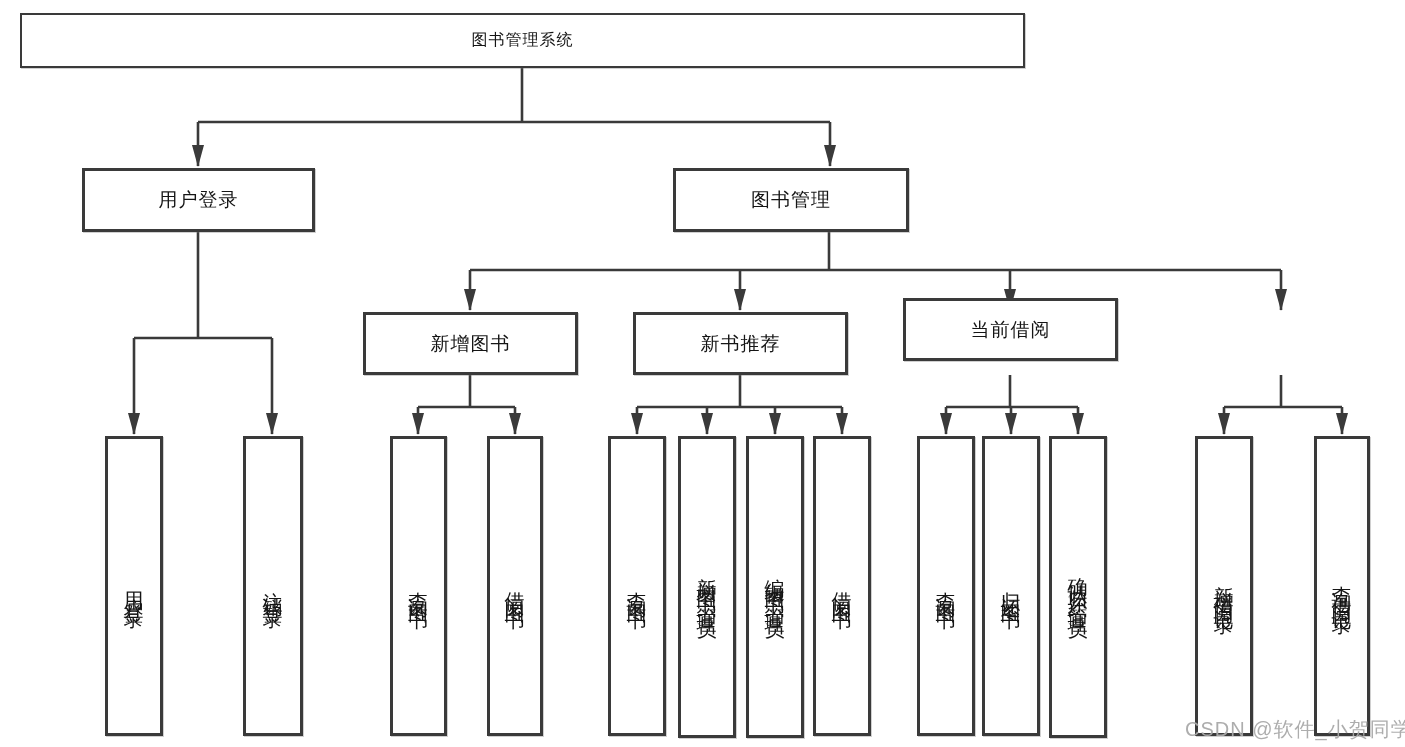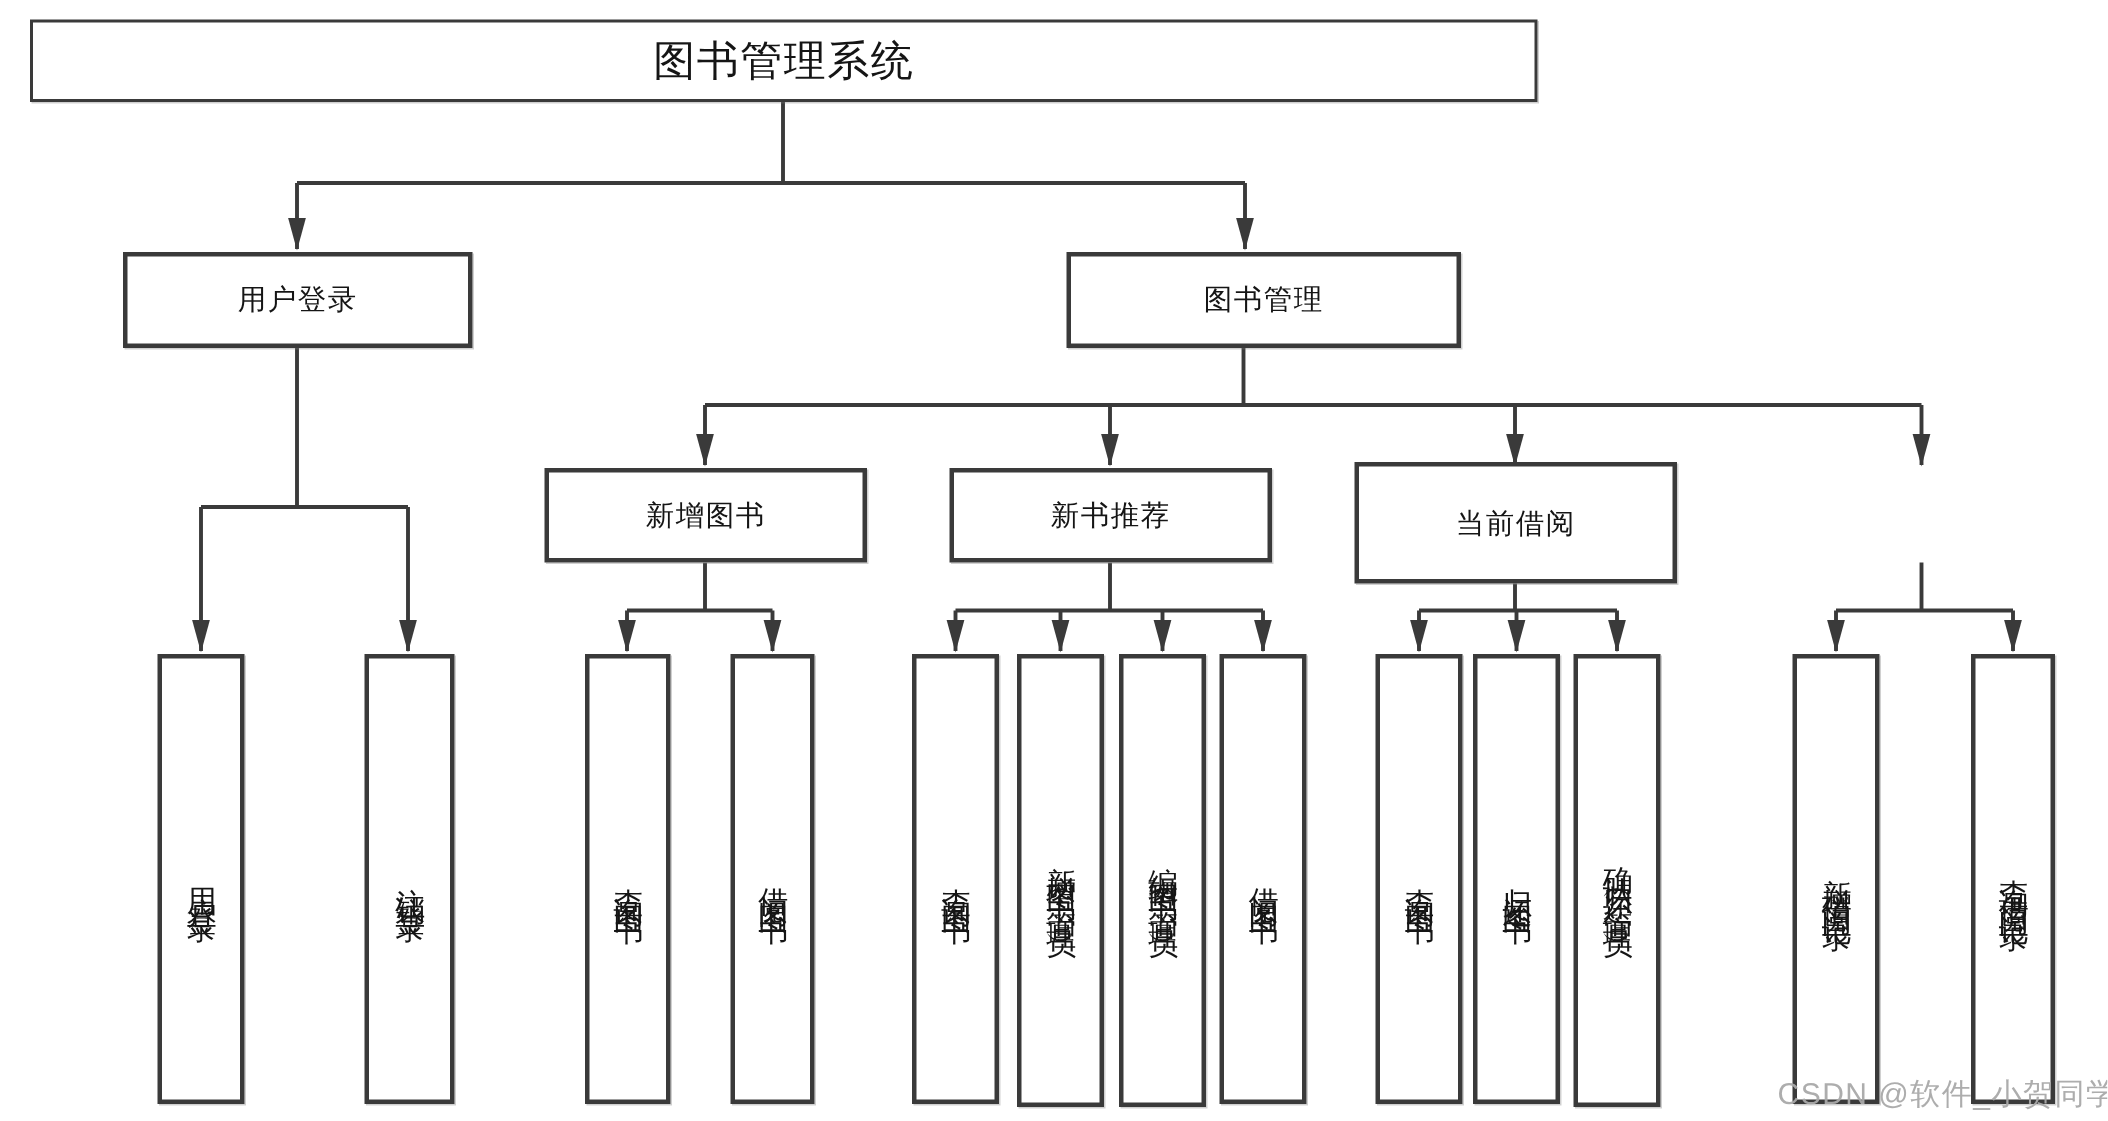--- a/index.html
+++ b/index.html
@@ -7,21 +7,21 @@
     position:relative;width:1405px;height:747px;background:#ffffff;
     font-family:"Liberation Sans","DejaVu Sans",sans-serif;overflow:hidden;
   }
   .wires{position:absolute;left:0;top:0;z-index:0;}
   .node{
     position:absolute;background:#ffffff;border:3px solid #3a3a3a;
     box-sizing:border-box;display:flex;align-items:center;justify-content:center;
     font-size:19px;color:#151515;z-index:1;letter-spacing:1px;
     box-shadow:1px 1px 0 rgba(120,120,120,.35);
   }
-  .root{border-width:2px;font-size:28px;}
+  .root{border-width:2px;font-size:16px;}
   .vnode{
     writing-mode:vertical-rl;text-orientation:mixed;letter-spacing:6px;
     font-size:20px;line-height:1;padding-top:4px;
   }
   .watermark{
     position:absolute;z-index:2;color:#a9a9a9;font-size:20px;letter-spacing:1px;
     white-space:nowrap;opacity:.95;
   }
 </style>
 </head>
@@ -75,25 +75,25 @@
       <path d="M1281,375 V407"></path>
       <path d="M1224,407 H1342"></path>
       <path d="M1224,407 V434" marker-end="url(#arw)"></path>
       <path d="M1342,407 V434" marker-end="url(#arw)"></path>
     </g>
   </svg>
 
   <div class="node root" style="left:20px;top:13px;width:1005px;height:55px">图书管理系统</div>
 
   <div class="node" style="left:82px;top:168px;width:233px;height:64px">用户登录</div>
-  <div class="node" style="left:711px;top:168px;width:263px;height:64px">图书管理</div>
+  <div class="node" style="left:673px;top:168px;width:236px;height:64px">图书管理</div>
 
   <div class="node" style="left:363px;top:312px;width:215px;height:63px">新增图书</div>
   <div class="node" style="left:633px;top:312px;width:215px;height:63px">新书推荐</div>
-  <div class="node" style="left:903px;top:308px;width:215px;height:81px">当前借阅</div>
+  <div class="node" style="left:903px;top:298px;width:215px;height:63px">当前借阅</div>
 
   <div class="node vnode" style="left:105px;top:436px;width:58px;height:300px">用户登录</div>
   <div class="node vnode" style="left:243px;top:436px;width:60px;height:300px">注销登录</div>
 
   <div class="node vnode" style="left:390px;top:436px;width:57px;height:300px">查询图书</div>
   <div class="node vnode" style="left:487px;top:436px;width:56px;height:300px">借阅图书</div>
 
   <div class="node vnode" style="left:608px;top:436px;width:58px;height:300px">查询图书</div>
   <div class="node vnode" style="left:678px;top:436px;width:58px;height:302px">新增图书（管理员）</div>
   <div class="node vnode" style="left:746px;top:436px;width:58px;height:302px">编辑图书（管理员）</div>

